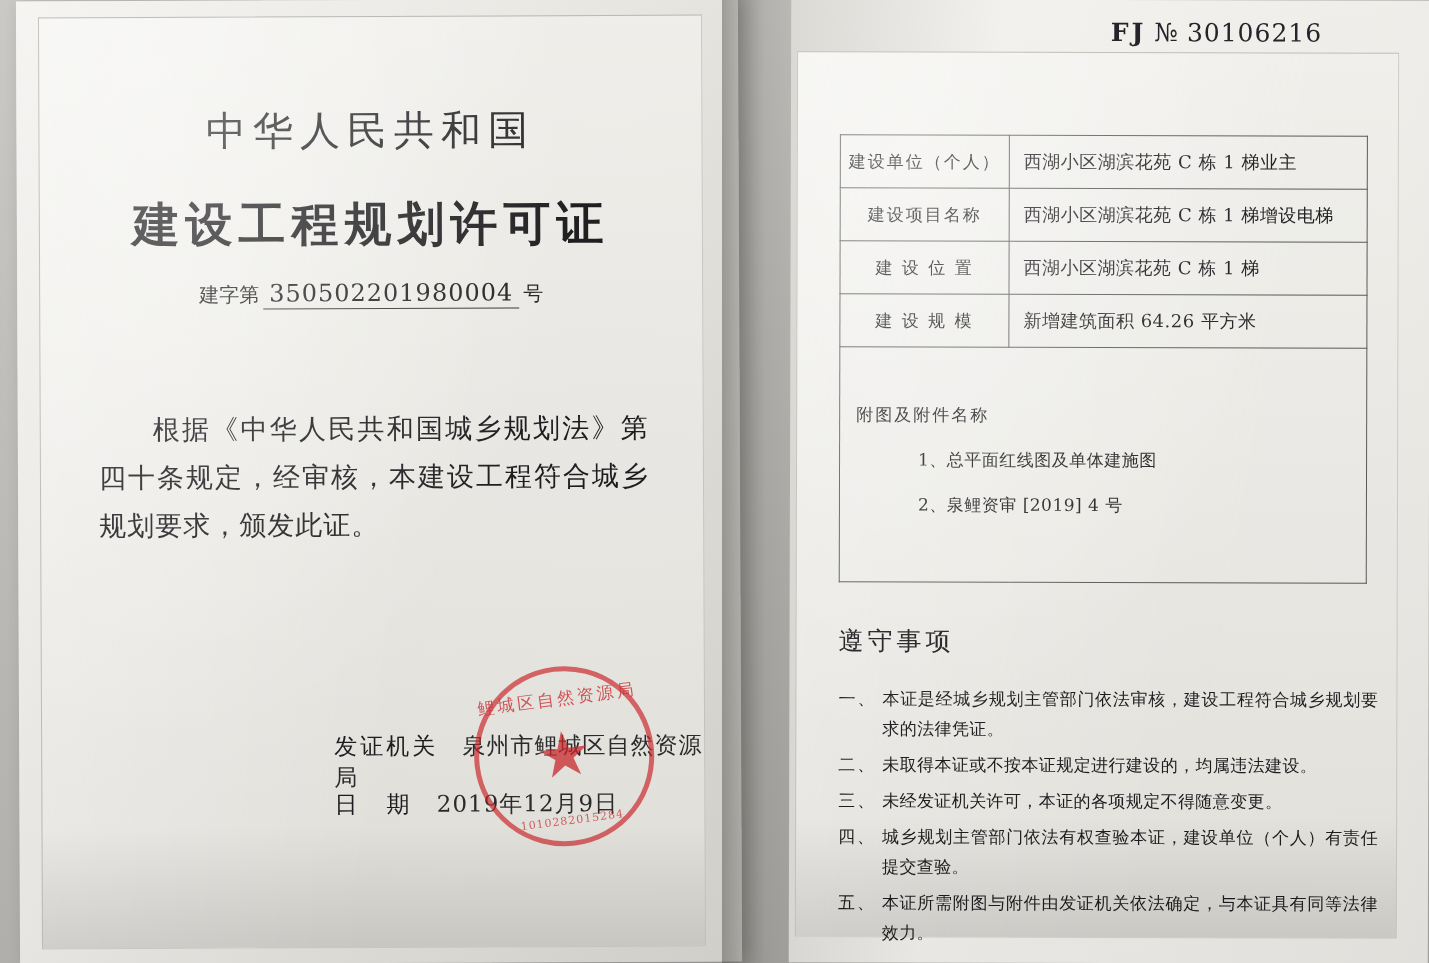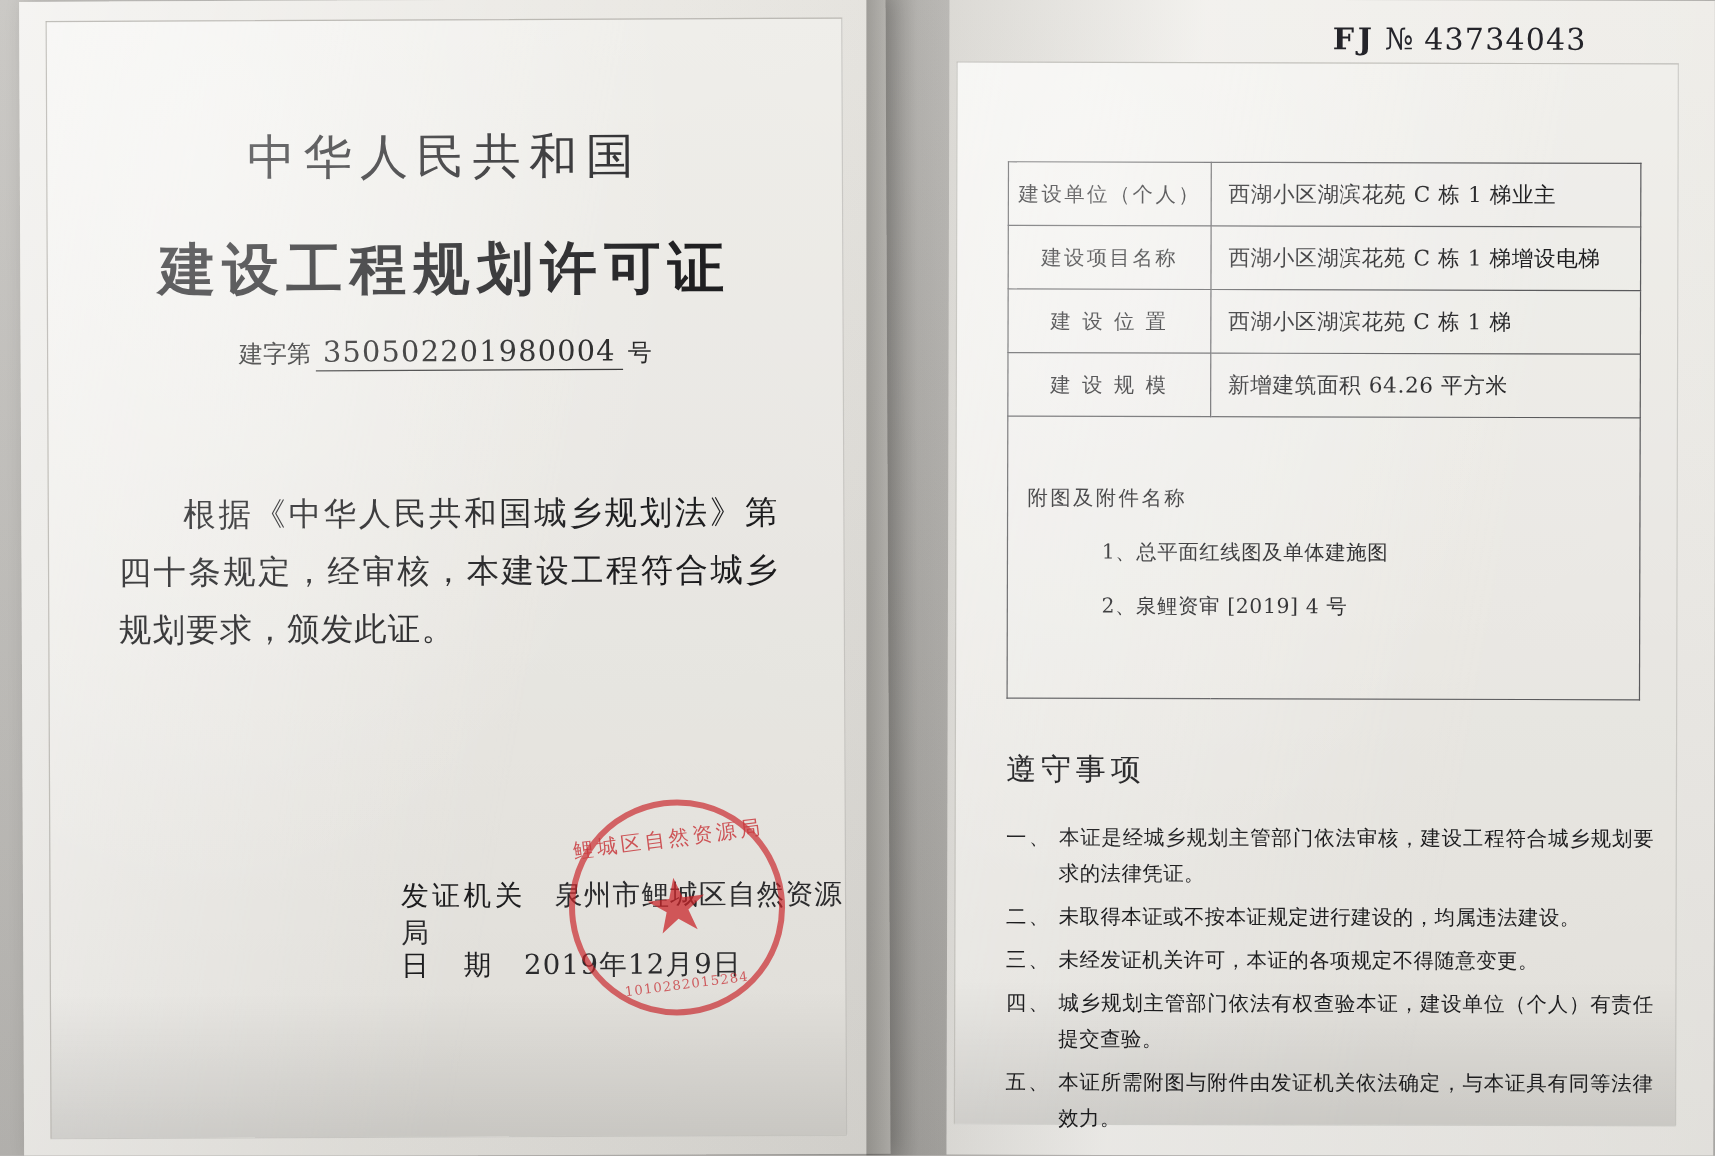--- a/index.html
+++ b/index.html
@@ -343,21 +343,21 @@
       <div class="shade-tl"></div>
       <div class="shade-bot"></div>
     </div>
   </div>
 
   <div id="gutter"></div>
 
   <div id="right-page">
 
     <div class="fj-line">
-      <span class="fj">FJ</span><span class="no">№</span><span class="serial">43734043</span>
+      <span class="fj">FJ</span><span class="no">№</span><span class="serial">30106216</span>
     </div>
 
     <div id="right-inner">
 
       <table id="info-table">
         <tbody>
           <tr>
             <td class="lbl">建设单位（个人）</td>
             <td class="val">西湖小区湖滨花苑 C 栋 1 梯业主</td>
           </tr>

